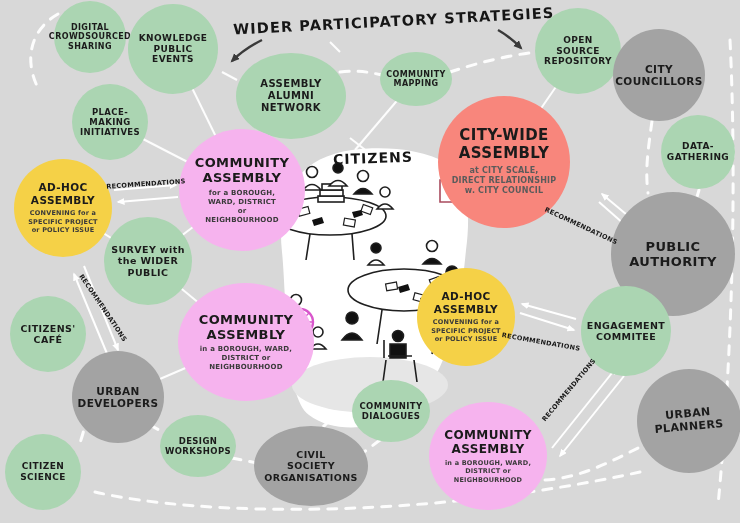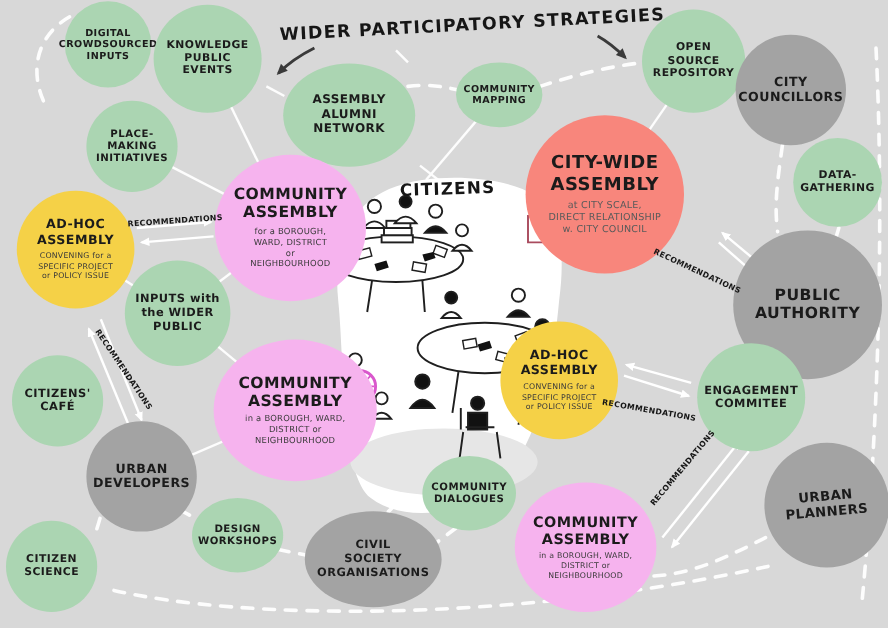--- a/index.html
+++ b/index.html
@@ -17,21 +17,21 @@
     display:flex;flex-direction:column;align-items:center;justify-content:center;
     text-align:center;padding:2px;box-sizing:border-box;
   }
   .green{background:var(--green);} .whiteb{background:#a3a3a3;}
   .pink{background:var(--pink);} .yellow{background:var(--yellow);} .red{background:var(--red);}
   .lbl{
     font-weight:bold;color:var(--ink);white-space:pre-line;line-height:1.18;
     letter-spacing:.4px;font-size:var(--fs,9px);
   }
   .sub{
-    font-weight:normal;color:#3a3a3a;white-space:pre-line;line-height:1.3;
+    font-weight:bold;color:#3a3a3a;white-space:pre-line;line-height:1.3;
     margin-top:3px;letter-spacing:.2px;font-size:var(--sfs,6.5px);
   }
   .red .sub{color:#5b5b5b;}
   .title{
     position:absolute;left:233px;top:14px;width:290px;z-index:2;text-align:center;
     font-size:14.5px;font-weight:bold;letter-spacing:1.1px;color:#161616;
     transform:rotate(-3deg);white-space:nowrap;
   }
   .citizens{
     position:absolute;left:330px;top:150px;width:86px;z-index:3;text-align:center;
@@ -190,21 +190,21 @@
     </g>
   </svg>
 
   <div class="title">WIDER PARTICIPATORY STRATEGIES</div>
 
   <div class="citizens">CITIZENS</div>
 
   <div class="node green" style="left:54px;top:1px;width:72px;height:72px;--fs:8px">
     <div class="lbl">DIGITAL
 CROWDSOURCED
-INPUTS</div>
+SHARING</div>
   </div>
   <div class="node green" style="left:128px;top:4px;width:90px;height:90px;--fs:9px">
     <div class="lbl">KNOWLEDGE
 PUBLIC
 EVENTS</div>
   </div>
   <div class="node green" style="left:236px;top:53px;width:110px;height:86px;--fs:10px">
     <div class="lbl">ASSEMBLY
 ALUMNI
 NETWORK</div>
@@ -251,21 +251,21 @@
 ASSEMBLY</div>
     <div class="sub">at CITY SCALE,
 DIRECT RELATIONSHIP
 w. CITY COUNCIL</div>
   </div>
   <div class="node whiteb" style="left:611px;top:192px;width:124px;height:124px;--fs:13px">
     <div class="lbl">PUBLIC
 AUTHORITY</div>
   </div>
   <div class="node green" style="left:104px;top:217px;width:88px;height:88px;--fs:9.5px">
-    <div class="lbl">INPUTS with
+    <div class="lbl">SURVEY with
 the WIDER
 PUBLIC</div>
   </div>
   <div class="node green" style="left:10px;top:296px;width:76px;height:76px;--fs:9.5px">
     <div class="lbl">CITIZENS'
 CAFÉ</div>
   </div>
   <div class="node whiteb" style="left:72px;top:351px;width:92px;height:92px;--fs:10.5px">
     <div class="lbl">URBAN
 DEVELOPERS</div>

